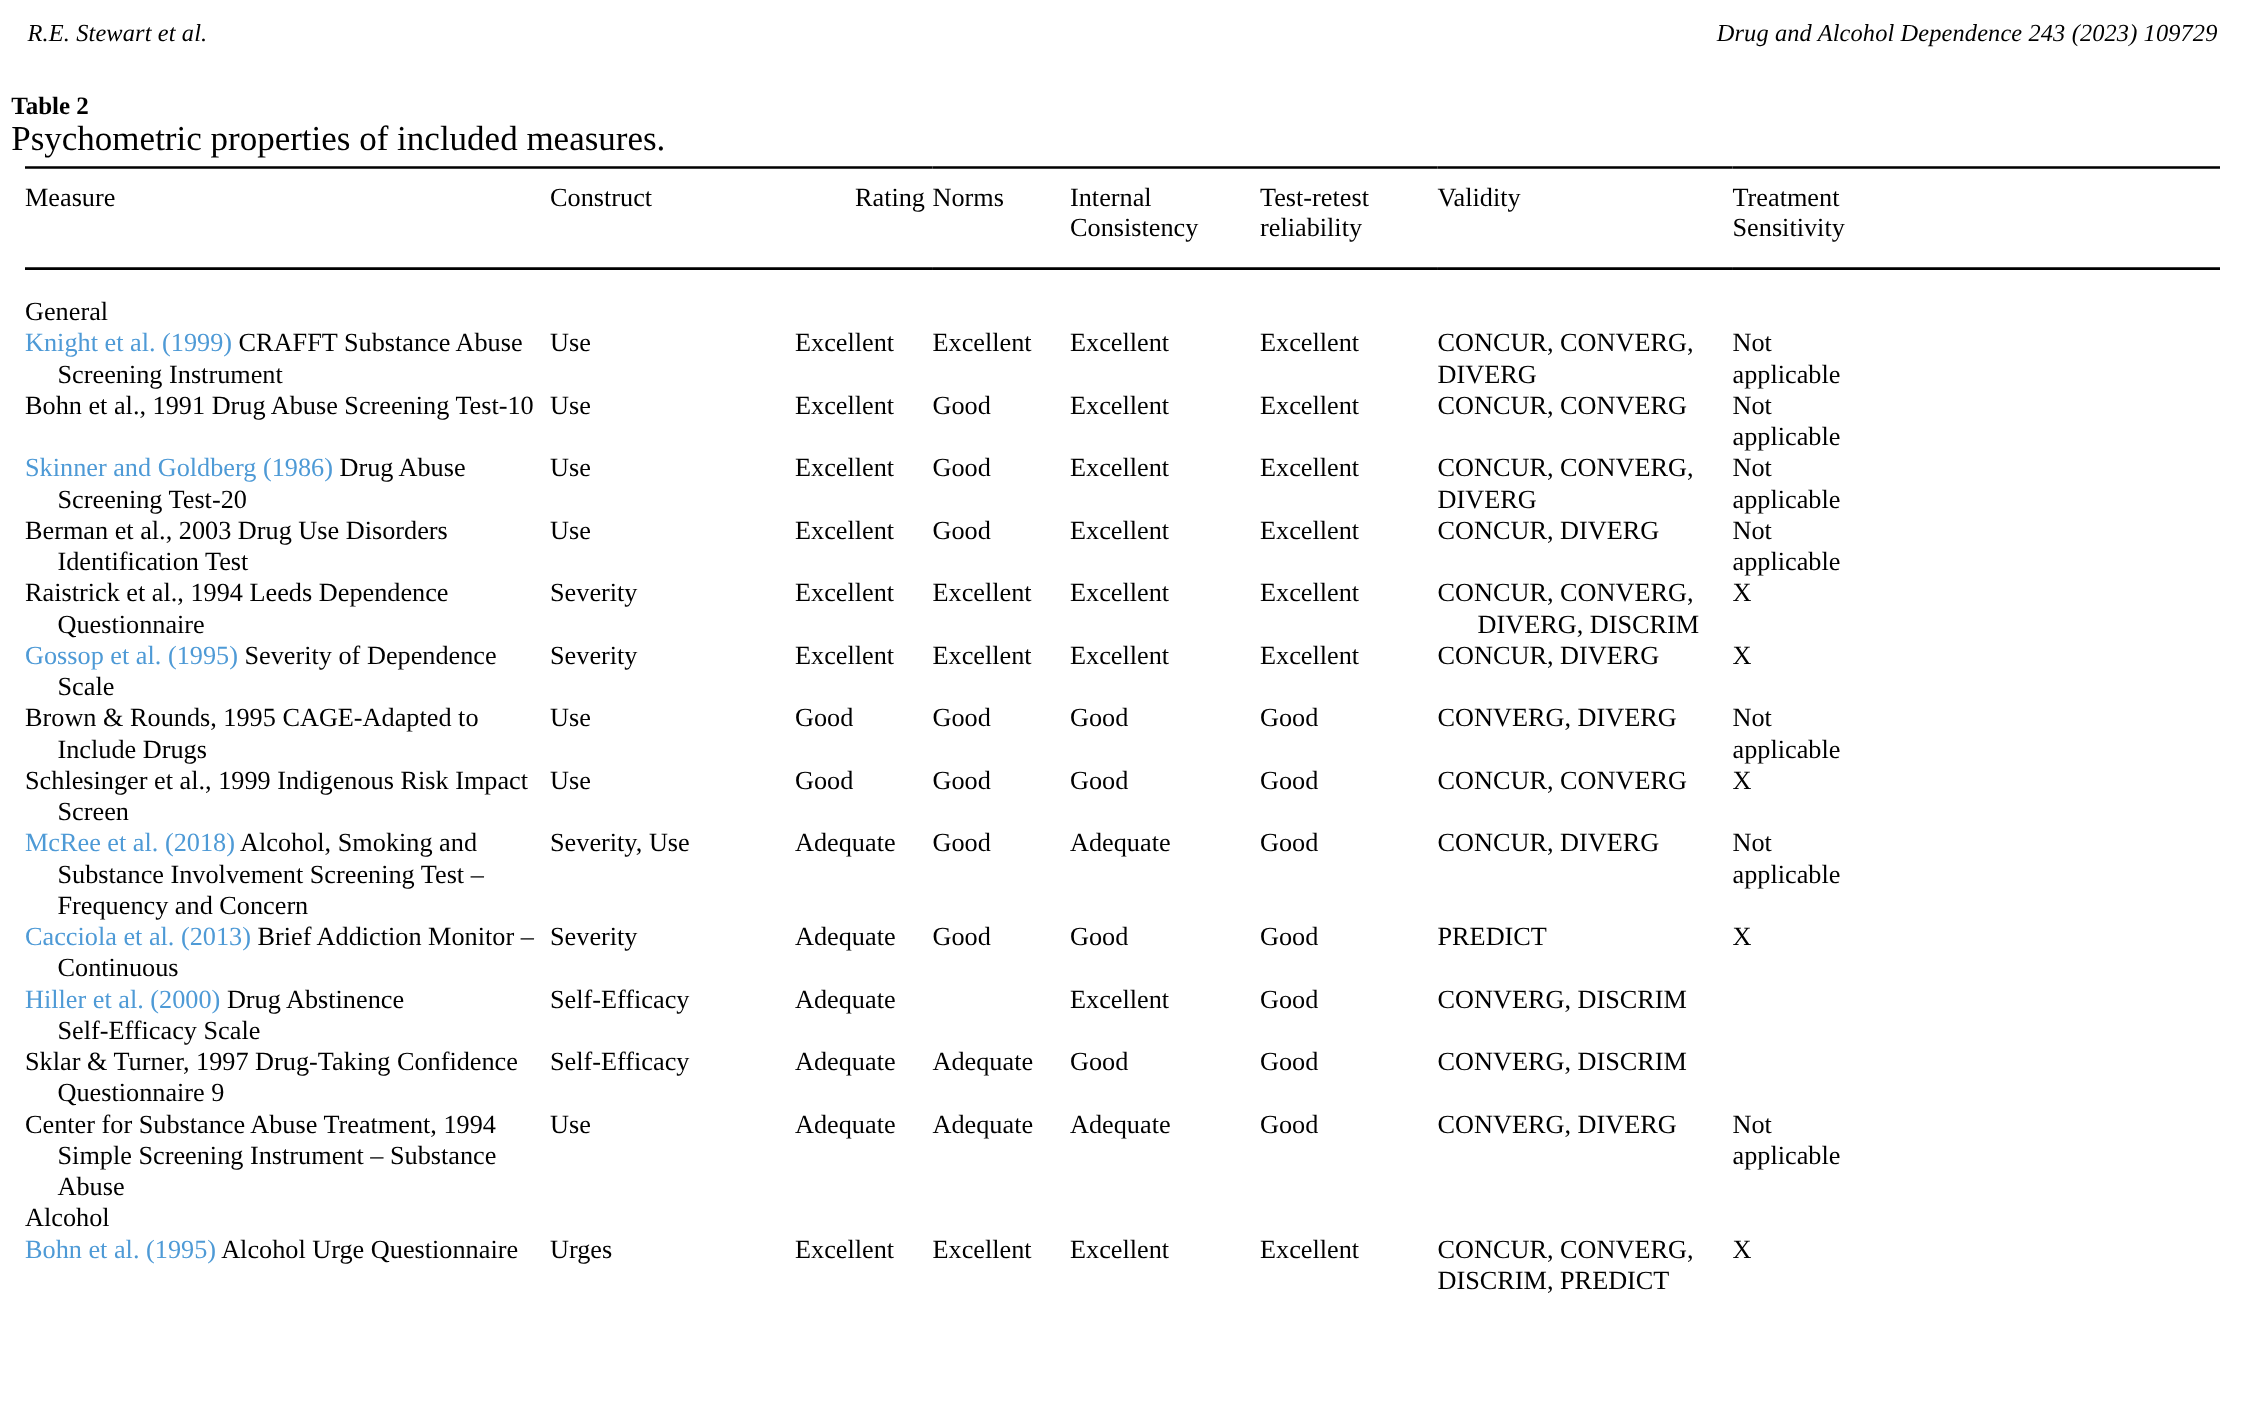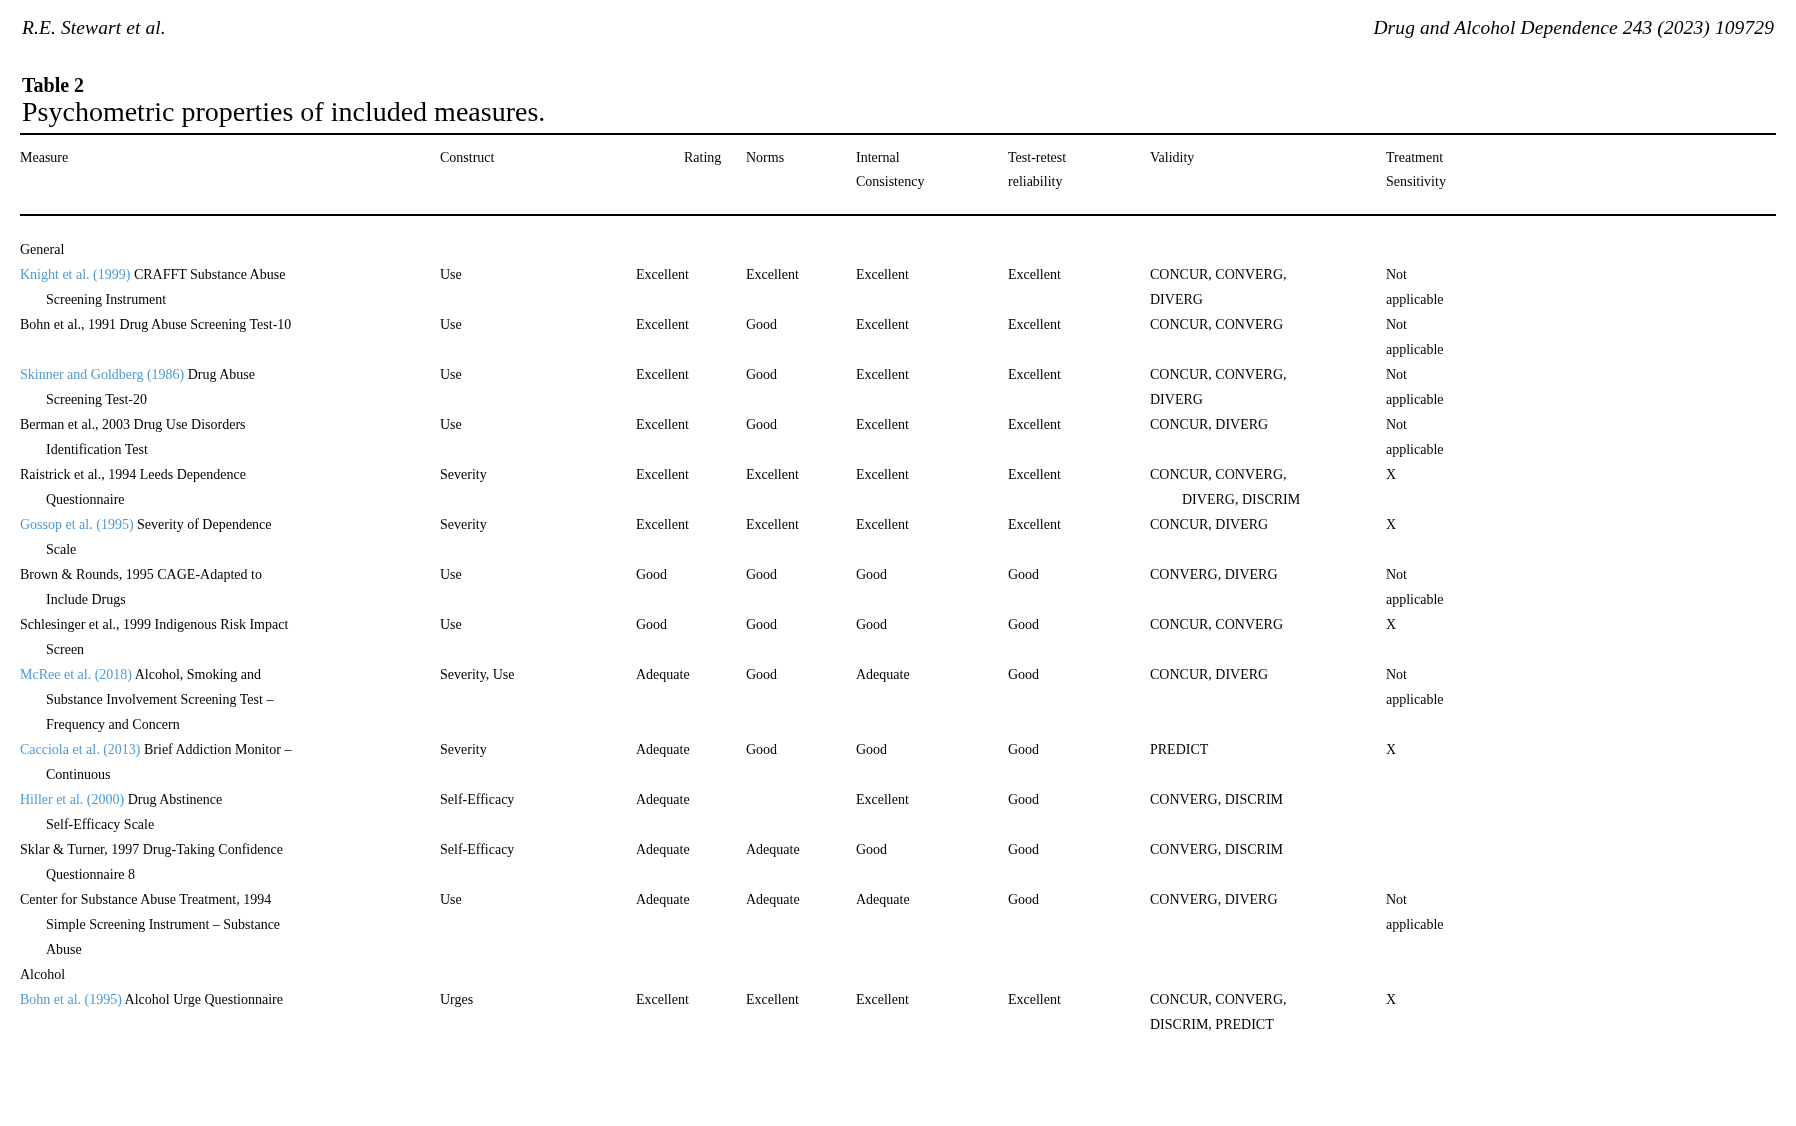--- a/index.html
+++ b/index.html
@@ -30,21 +30,21 @@
     font-size:19.5px;
     line-height:24px;
     letter-spacing:0.1px;
   }
   .runhead .authors{white-space:nowrap;}
   .runhead .journal{white-space:nowrap;}
 
   
   .caption-wrap{
     position:absolute;
-    top:72px;left:22px;right:22px;
+    top:72px;left:9px;right:22px;
   }
   .tbl-label{
     font-weight:bold;
     font-size:20px;
     line-height:26px;
     margin:0;
   }
   .tbl-title{
     font-size:28px;
     line-height:27px;
@@ -53,21 +53,21 @@
 
   
   .tbl-holder{
     position:absolute;
     top:133px;left:20px;right:20px;
   }
   table.psy{
     border-collapse:collapse;
     width:1756px;
     table-layout:fixed;
-    font-size:14px;
+    font-size:21px;
   }
   table.psy thead th{
     text-align:left;
     font-weight:normal;
     vertical-align:top;
     padding:11px 6px 20px 0;
     line-height:24px;
   }
   table.psy thead tr{
     border-top:2px solid #000;
@@ -362,21 +362,21 @@
             <td>
               <span style="display: block;">CONVERG, DISCRIM</span>
             </td>
             <td>
               <span style="display: block;"></span>
             </td>
           </tr>
           <tr>
             <td class="measure">
               <span class="firstline">Sklar &amp; Turner, 1997 Drug-Taking Confidence</span>
-              <span class="wrapline">Questionnaire 8</span>
+              <span class="wrapline">Questionnaire 9</span>
             </td>
             <td>Self-Efficacy</td>
             <td>Adequate</td>
             <td>Adequate</td>
             <td>Good</td>
             <td>Good</td>
             <td>
               <span style="display: block;">CONVERG, DISCRIM</span>
             </td>
             <td>

